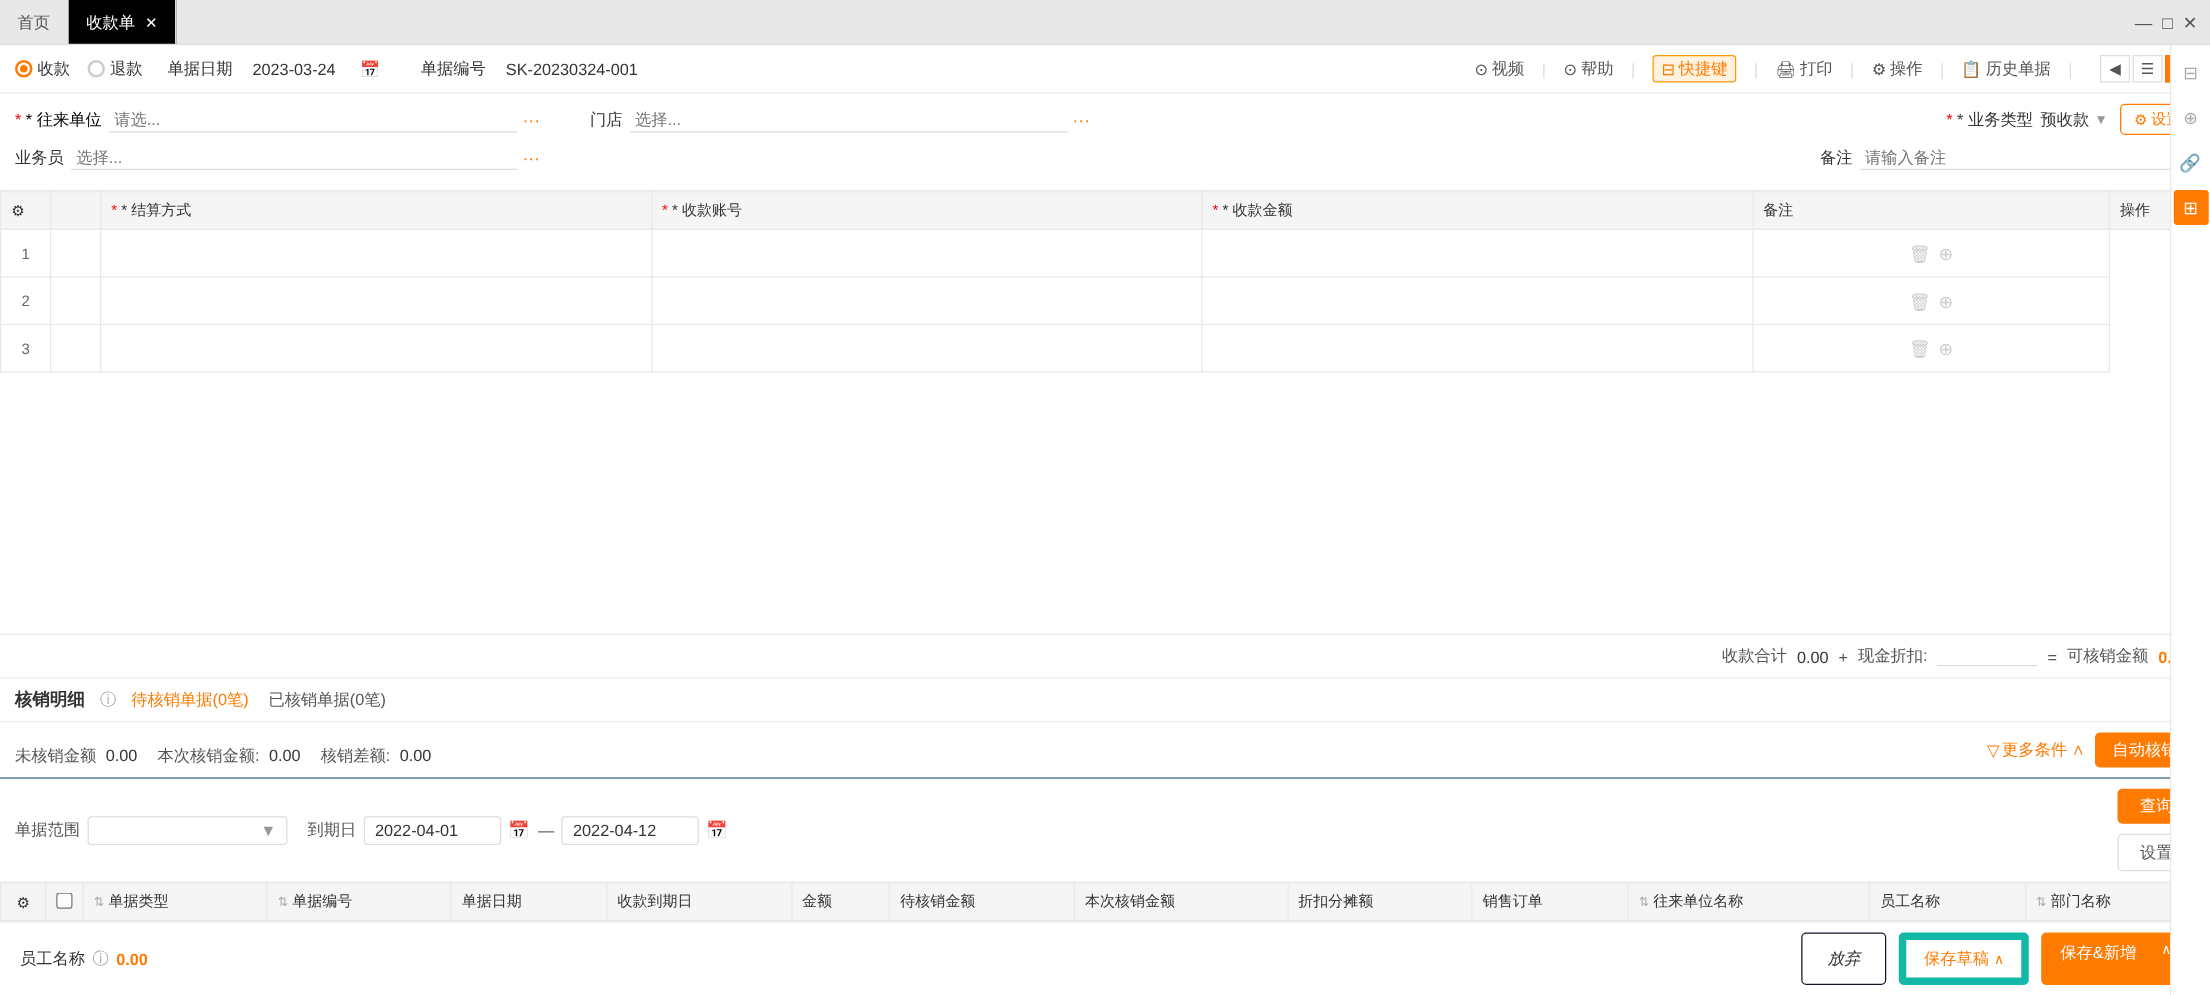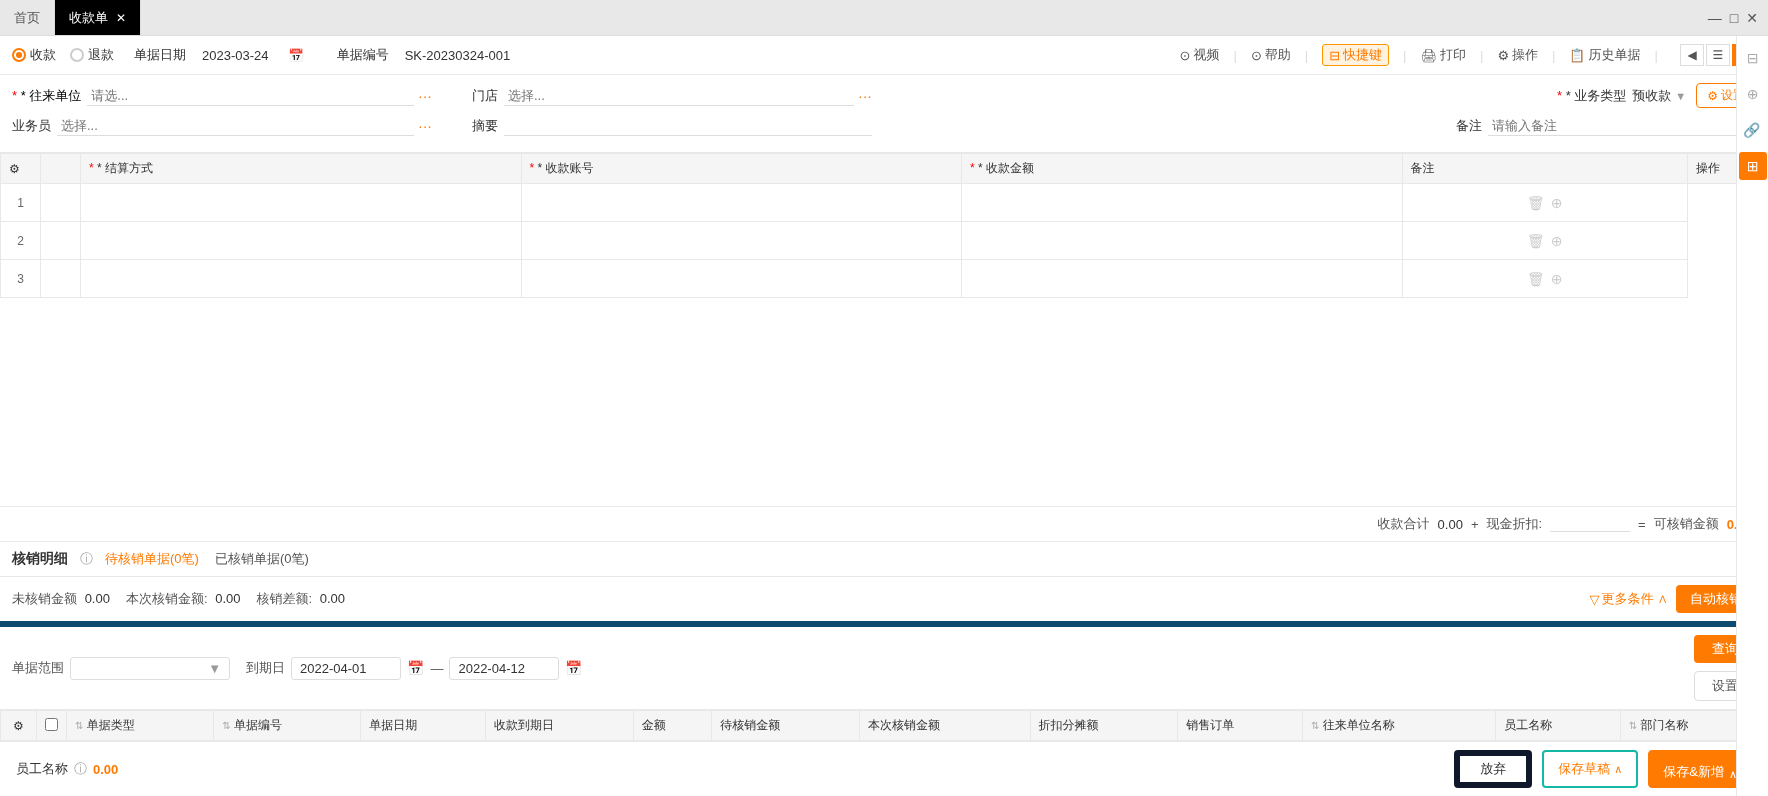--- a/index.html
+++ b/index.html
@@ -69,21 +69,21 @@
     .summary-bar .result-label { color: #555; }
     .summary-bar .result-value { color: #ff7a00; font-weight: bold; }
     .summary-bar .discount-input { border: none; border-bottom: 1px solid #ddd; outline: none; width: 80px; font-size: 13px; text-align: right; }
 
     
     .lower-section { background: #f8f8f8; flex-shrink: 0; }
     .verify-header { padding: 8px 12px; border-bottom: 1px solid #e8e8e8; display: flex; align-items: center; gap: 12px; background: #fff; }
     .verify-title { font-size: 14px; font-weight: bold; color: #333; }
     .verify-info-icon { color: #aaa; font-size: 13px; cursor: pointer; }
     .verify-tab { font-size: 13px; cursor: pointer; color: #ff7a00; }
-    .verify-stats { display: flex; align-items: center; gap: 16px; padding: 8px 12px; border-bottom: 6px solid #0c4a6e; background: #fff; font-size: 13px; }
+    .verify-stats { display: flex; align-items: flex-end; gap: 16px; padding: 8px 12px; border-bottom: 1px solid #0c4a6e; background: #fff; font-size: 13px; }
     .stat-item { color: #555; }
     .stat-item .stat-label { margin-right: 4px; }
     .stat-item .stat-value { color: #333; }
     .verify-actions-right { margin-left: auto; display: flex; align-items: center; gap: 8px; }
     .more-conditions { color: #ff7a00; font-size: 13px; cursor: pointer; display: flex; align-items: center; gap: 2px; }
     .auto-verify-btn { background: #ff7a00; color: #fff; border: none; border-radius: 4px; padding: 5px 14px; cursor: pointer; font-size: 13px; }
 
     
     .filter-row { display: flex; align-items: center; padding: 8px 12px; background: #fff; border-bottom: 1px solid #e8e8e8; gap: 16px; }
     .filter-field { display: flex; align-items: center; gap: 6px; }
@@ -104,24 +104,24 @@
     .lower-table .checkbox-col { width: 30px; text-align: center; }
     .lower-table .gear-col { width: 36px; text-align: center; }
     .sort-icon { color: #aaa; font-size: 10px; }
 
     
     .footer { display: flex; align-items: center; padding: 8px 16px; background: #fff; border-top: 1px solid #e8e8e8; flex-shrink: 0; }
     .footer-left { display: flex; align-items: center; gap: 6px; font-size: 13px; }
     .footer-info-icon { color: #aaa; cursor: pointer; }
     .footer-value { color: #ff7a00; font-weight: bold; }
     .footer-right { margin-left: auto; display: flex; gap: 10px; }
-    .btn-discard { background: #fff; border: 6px solid #0f172a; border-radius: 4px; padding: 4px 20px; cursor: pointer; font-size: 13px; color: #333; }
-    .btn-save-draft { background: #fff; border: 2px solid #14b8a6; border-radius: 4px; padding: 6px 14px; cursor: pointer; font-size: 13px; color: #ff7a00; display: flex; align-items: center; gap: 4px; justify-content: space-between; }
+    .btn-discard { background: #fff; border: 1px solid #0f172a; border-radius: 4px; padding: 4px 20px; cursor: pointer; font-size: 13px; color: #333; font-style: italic; }
+    .btn-save-draft { background: #fff; border: 6px solid #14b8a6; border-radius: 4px; padding: 6px 14px; cursor: pointer; font-size: 13px; color: #ff7a00; display: flex; align-items: center; gap: 4px; justify-content: space-between; }
     .btn-save-draft .arrow { font-size: 11px; }
-    .btn-save-new { background: #ff7a00; border: 1px solid #ff7a00; border-radius: 4px; padding: 6px 14px; cursor: pointer; font-size: 13px; color: #fff; display: flex; align-items: flex-end; gap: 5px; }
+    .btn-save-new { background: #ff7a00; border: 1px solid #ff7a00; border-radius: 4px; padding: 6px 14px; cursor: pointer; font-size: 13px; color: #fff; display: flex; align-items: flex-start; gap: 20px; }
     .btn-save-new .arrow { font-size: 11px; }
 
     
     .right-panel { position: fixed; right: 0; top: 36px; width: 32px; background: #fff; border-left: 1px solid #e8e8e8; display: flex; flex-direction: column; align-items: center; padding-top: 8px; gap: 8px; height: calc(796px - 36px); }
     .right-panel-icon { width: 28px; height: 28px; display: flex; align-items: center; justify-content: center; cursor: pointer; color: #aaa; font-size: 14px; border-radius: 3px; }
     .right-panel-icon.active { background: #ff7a00; color: #fff; }
 
     
     ::-webkit-scrollbar { width: 6px; height: 6px; }
     ::-webkit-scrollbar-thumb { background: #ccc; border-radius: 3px; }
@@ -234,24 +234,20 @@
     </div>
     <div class="form-row">
 
       <div class="form-field" style="max-width:420px">
         <span class="form-label" style="margin-right:6px">业务员</span>
         <input class="form-input" type="text" style="color: rgb(187, 187, 187);" placeholder="选择...">
         <span class="more-icon">···</span>
       </div>
       <div style="width:40px"></div>
 
-      <div class="form-field" style="max-width:400px">
-        <span class="form-label" style="margin-right:6px">摘要</span>
-        <input class="form-input" type="text" style="">
-      </div>
       <div style="width:40px"></div>
 
       <div class="form-field" style="margin-left:auto; flex:none; min-width:300px">
         <span class="form-label" style="margin-right:6px">备注</span>
         <input class="form-input" type="text" style="color: rgb(187, 187, 187); min-width: 200px;" placeholder="请输入备注">
       </div>
     </div>
   </div>
 
   <div class="table-area">

